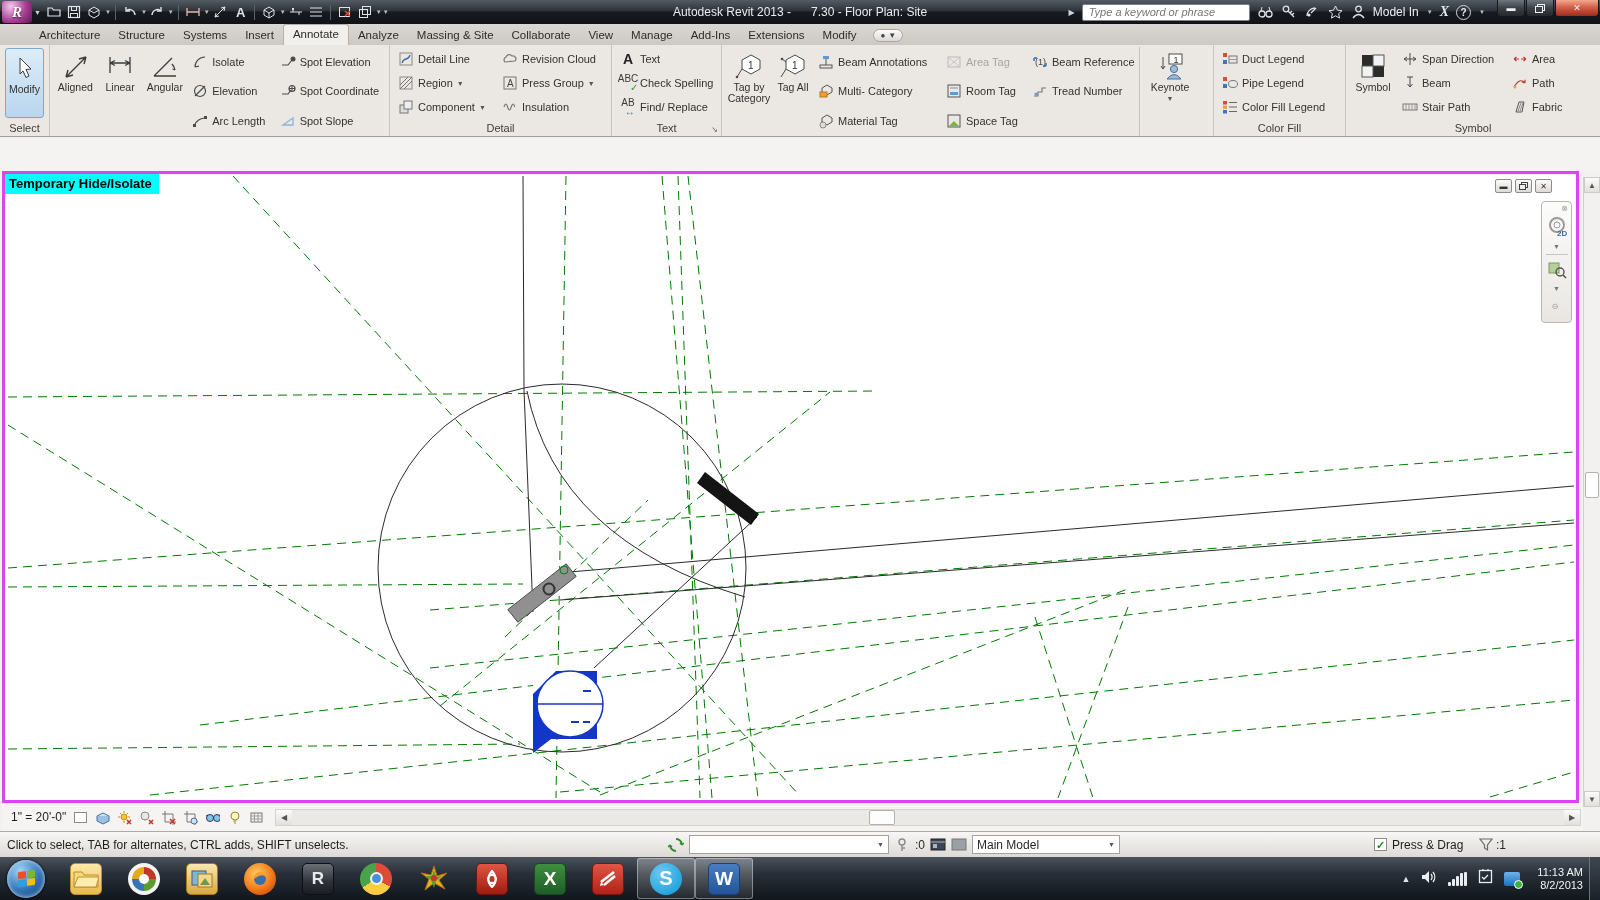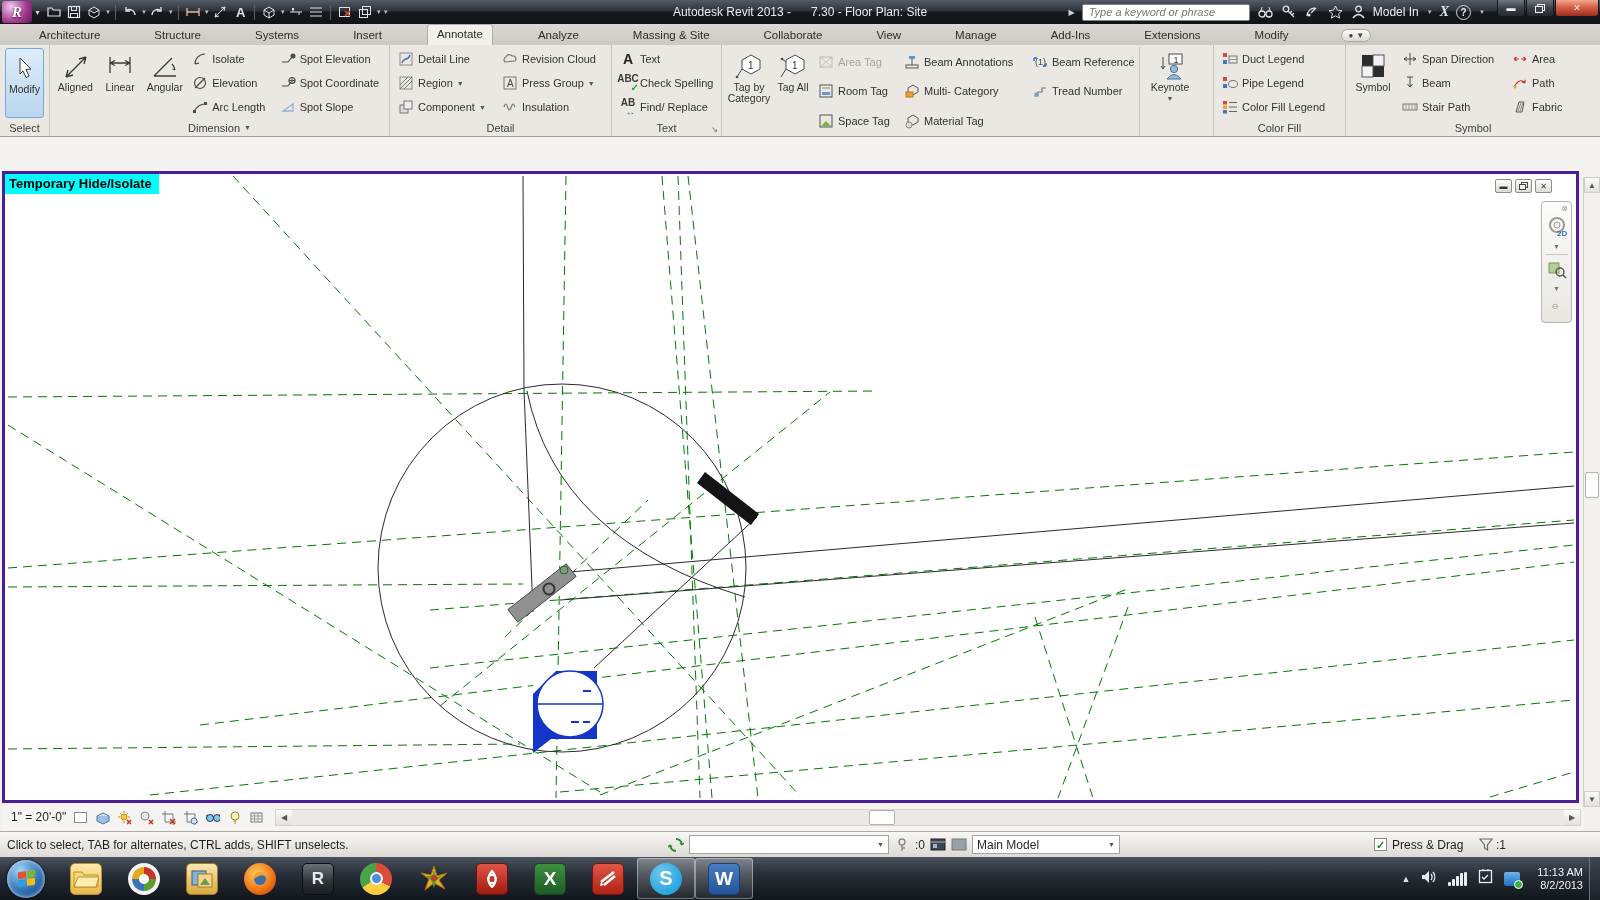--- a/index.html
+++ b/index.html
@@ -37,21 +37,21 @@
   .xchg{font-family:"Liberation Serif",serif;font-style:italic;font-weight:bold;font-size:14px;color:#dfe6ee;}
   .helpq{width:15px;height:15px;border:1px solid #cfd4da;border-radius:50%;display:flex;
     align-items:center;justify-content:center;font-size:10px;font-weight:bold;color:#e6eaee;}
   .winbtns{display:flex;margin-left:8px;align-self:flex-start;}
   .winbtn{height:17px;width:28px;border:1px solid #14171b;border-top:0;display:flex;align-items:center;
     justify-content:center;color:#f0f0f0;font-size:9px;
     background:linear-gradient(#70767d,#3c4147 50%,#25292e);border-radius:0 0 3px 3px;margin-right:1px;}
   .winbtn.close{width:44px;background:linear-gradient(#f3a88e,#d4604a 45%,#9d2c1c);border-radius:0 0 4px 3px;}
   
   .tabrow{position:absolute;top:24px;left:0;right:0;height:21px;
-    background:linear-gradient(#dbd8d4,#ccc8c3);display:flex;align-items:flex-end;padding-left:30px;z-index:29;gap:36px;}
+    background:linear-gradient(#dbd8d4,#ccc8c3);display:flex;align-items:flex-end;padding-left:30px;z-index:29;}
   .tab{padding:3px 9px 4px;font-size:11.5px;color:#2e2c29;white-space:nowrap;}
   .tab.active{background:#f2f0ed;border:1px solid #b3afa9;border-bottom:0;border-radius:3px 3px 0 0;padding-bottom:5px;}
   .ribbon-toggle{margin-left:8px;margin-bottom:3px;display:flex;align-items:center;gap:3px;
     background:linear-gradient(#fbfbfa,#dcd9d5);border:1px solid #a9a5a0;border-radius:8px;
     padding:1px 6px;font-size:8px;color:#444;}
   
   .ribbon{position:absolute;top:45px;left:0;right:0;height:92px;background:#ebe8e4;
     border-bottom:1px solid #a39f99;display:flex;z-index:28;}
   .panel{height:100%;display:flex;flex-direction:column;border-right:1px solid #c7c3bd;background:#ebe8e4;}
   .pcontent{flex:1;display:flex;align-items:stretch;padding:2px 3px 0;}
@@ -62,26 +62,26 @@
   .bigbtn{width:45px;display:flex;flex-direction:column;align-items:center;padding-top:3px;
     font-size:10.5px;line-height:11px;color:#33312e;text-align:center;}
   .bigbtn .bicon{width:32px;height:32px;display:flex;align-items:center;justify-content:center;flex:none;}
   .modifybtn{background:linear-gradient(#ddecf9,#b9d6ee);border:1px solid #76a9d6;border-radius:3px;
     width:41px;margin:1px 2px;}
   .scol{display:flex;flex-direction:column;justify-content:space-around;padding:0 2px;}
   .sbtn{height:23px;display:flex;align-items:center;gap:4px;font-size:11px;color:#33312e;
     padding:0 3px;white-space:nowrap;}
   .sicon{width:16px;height:16px;flex:none;display:flex;align-items:center;justify-content:center;}
   .sbtn.disabled{color:#a8a49f;}
-  .grpA{font-size:10px;font-weight:bold;color:#3c3a37;line-height:9px;text-align:right;}
+  .grpA{font-size:10px;font-weight:normal;color:#3c3a37;line-height:9px;text-align:right;}
   .kwrap{border-left:1px solid #c7c3bd;padding-left:4px;margin-left:2px;display:flex;}
   
   .mdi{position:absolute;top:138px;left:0;right:0;height:33px;background:#f4f3f1;}
   .view{position:absolute;left:2px;top:171px;width:1577px;height:632px;background:#fff;
-    border:3px solid #4c1d95;}
+    border:3px solid #d946ef;}
   .thi-label{position:absolute;left:0;top:0;background:#00ffff;color:#000;font-weight:bold;
     font-size:13px;padding:2px 7px 3px 4px;z-index:5;}
   .drawing{position:absolute;left:0;top:0;width:1571px;height:626px;}
   .view-winbtns{position:absolute;right:24px;top:5px;display:flex;gap:3px;z-index:6;}
   .vwb{width:17px;height:14px;border:1px solid #8f8d89;border-radius:2px;
     background:linear-gradient(#fcfcfb,#dedbd6);display:flex;align-items:center;justify-content:center;
     font-size:8px;color:#333;}
   .navbar{position:absolute;right:4px;top:27px;width:31px;height:122px;z-index:6;
     background:linear-gradient(#fcfcfb,#e9e6e2);border:1px solid #b9b6b1;border-radius:4px;
     display:flex;flex-direction:column;align-items:center;padding:2px 0;gap:2px;}
@@ -409,24 +409,20 @@
         <div class="sbtn">
             <span class="sicon">
               <svg width="16" height="16">
                 <path d="M3,12 L13,12 L13,5 Z" stroke="#8fb3d6" fill="none" stroke-width="1.3"></path>
               </svg>
             </span>
             <span>Spot Slope</span>
           </div>
       </div>
     </div>
-    <div class="plabel">
-        <span>Dimension</span>
-        <span class="dds">▼</span>
-      </div>
   </div>
 
   <div class="panel" style="width:222px">
     <div class="pcontent">
       <div class="scol" style="width:104px">
         <div class="sbtn">
             <span class="sicon">
               <svg width="16" height="16">
                 <rect x="2" y="2" width="12" height="12" fill="none" stroke="#8a8a8a"></rect>
                 <path d="M4,12 C6,5 10,11 12,4" stroke="#3a6ea5" fill="none" stroke-width="1.3"></path>
@@ -535,20 +531,50 @@
         <span class="bicon">
             <svg width="30" height="30">
               <polygon points="17,4 26,9 26,18 17,23 8,18 8,9" fill="#fff" stroke="#4a4a4a"></polygon>
               <text x="14" y="17.5" font-size="10" fill="#333" font-family="Liberation Sans,sans-serif">1</text>
               <path d="M8,18 L3,26 M8,11 L4,8" stroke="#4a4a4a"></path>
               <circle cx="4" cy="8" r="1.3" fill="#4a4a4a"></circle>
             </svg>
           </span>
         <span>Tag All</span>
       </div>
+      <div class="scol" style="width:128px">
+        <div class="sbtn">
+            <span class="sicon">
+              <svg width="16" height="16">
+                <rect x="2" y="11" width="12" height="3" fill="none" stroke="#555"></rect>
+                <path d="M8,11 V4" stroke="#555"></path>
+                <rect x="5" y="2" width="6" height="3" fill="#5b9bd5"></rect>
+              </svg>
+            </span>
+            <span>Beam Annotations</span>
+          </div>
+        <div class="sbtn">
+            <span class="sicon">
+              <svg width="16" height="16">
+                <polygon points="9,2 14,5 14,9 9,12 4,9 4,5" fill="none" stroke="#555"></polygon>
+                <rect x="2" y="9" width="7" height="5" fill="#f0a030" stroke="#b87818"></rect>
+              </svg>
+            </span>
+            <span>Multi- Category</span>
+          </div>
+        <div class="sbtn">
+            <span class="sicon">
+              <svg width="16" height="16">
+                <polygon points="9,2 14,5 14,9 9,12 4,9 4,5" fill="none" stroke="#555"></polygon>
+                <circle cx="5" cy="12" r="3" fill="#ddd" stroke="#888"></circle>
+              </svg>
+            </span>
+            <span>Material Tag</span>
+          </div>
+      </div>
       <div class="scol" style="width:86px">
         <div class="sbtn disabled">
             <span class="sicon">
               <svg width="16" height="16">
                 <rect x="2" y="3" width="12" height="10" fill="none" stroke="#b9b9b9"></rect>
                 <path d="M2,3 L14,13 M14,3 L2,13" stroke="#c6c6c6"></path>
               </svg>
             </span>
             <span>Area Tag</span>
           </div>
@@ -563,50 +589,20 @@
             <span>Room Tag</span>
           </div>
         <div class="sbtn">
             <span class="sicon">
               <svg width="16" height="16">
                 <rect x="2" y="2" width="12" height="12" fill="none" stroke="#555"></rect>
                 <polygon points="8,8 13,13 3,13" fill="#7cb342"></polygon>
               </svg>
             </span>
             <span>Space Tag</span>
-          </div>
-      </div>
-      <div class="scol" style="width:128px">
-        <div class="sbtn">
-            <span class="sicon">
-              <svg width="16" height="16">
-                <rect x="2" y="11" width="12" height="3" fill="none" stroke="#555"></rect>
-                <path d="M8,11 V4" stroke="#555"></path>
-                <rect x="5" y="2" width="6" height="3" fill="#5b9bd5"></rect>
-              </svg>
-            </span>
-            <span>Beam Annotations</span>
-          </div>
-        <div class="sbtn">
-            <span class="sicon">
-              <svg width="16" height="16">
-                <polygon points="9,2 14,5 14,9 9,12 4,9 4,5" fill="none" stroke="#555"></polygon>
-                <rect x="2" y="9" width="7" height="5" fill="#f0a030" stroke="#b87818"></rect>
-              </svg>
-            </span>
-            <span>Multi- Category</span>
-          </div>
-        <div class="sbtn">
-            <span class="sicon">
-              <svg width="16" height="16">
-                <polygon points="9,2 14,5 14,9 9,12 4,9 4,5" fill="none" stroke="#555"></polygon>
-                <circle cx="5" cy="12" r="3" fill="#ddd" stroke="#888"></circle>
-              </svg>
-            </span>
-            <span>Material Tag</span>
           </div>
       </div>
       <div class="scol" style="width:110px">
         <div class="sbtn">
             <span class="sicon">
               <svg width="16" height="16">
                 <text x="3" y="11" font-size="9" fill="#444" font-family="Liberation Sans,sans-serif">(1)</text>
                 <path d="M2,4 h3 M2,4 v3 M14,12 h-3 M14,12 v-3" stroke="#2d6cc0" stroke-width="1.4" fill="none"></path>
               </svg>
             </span>

